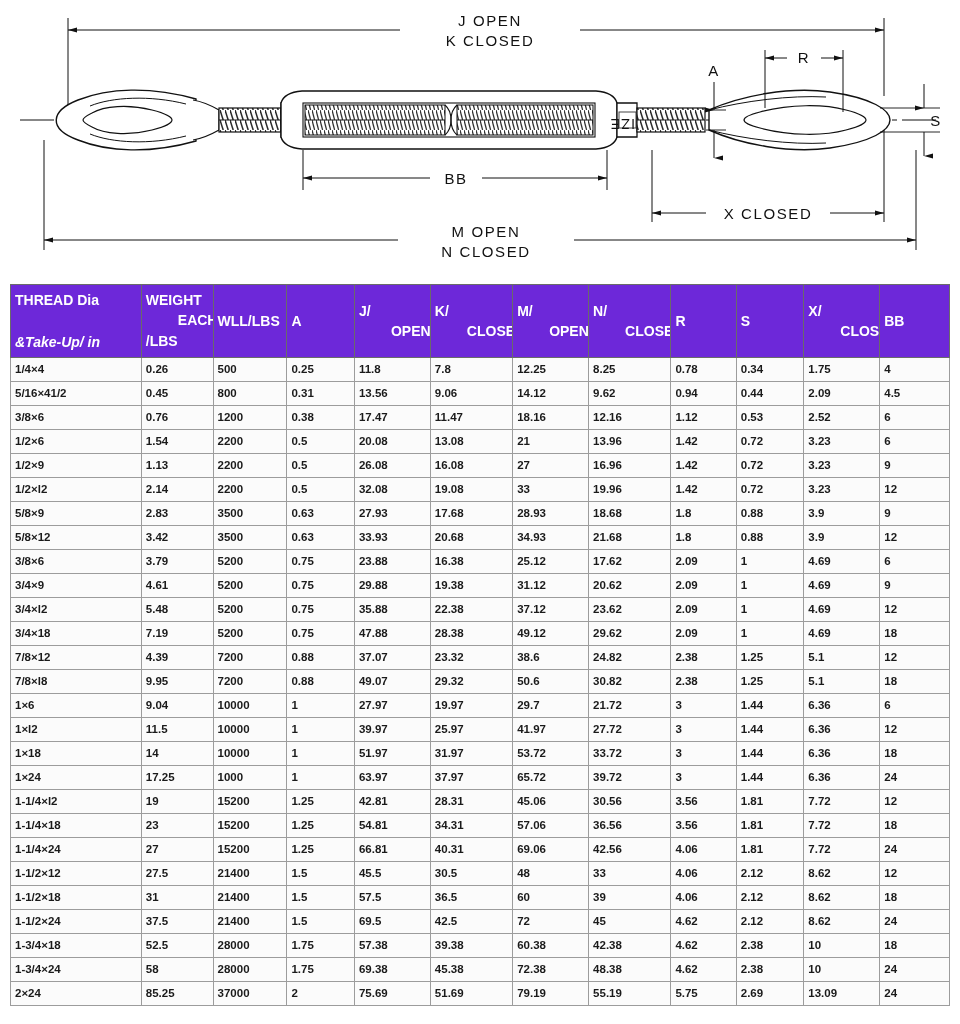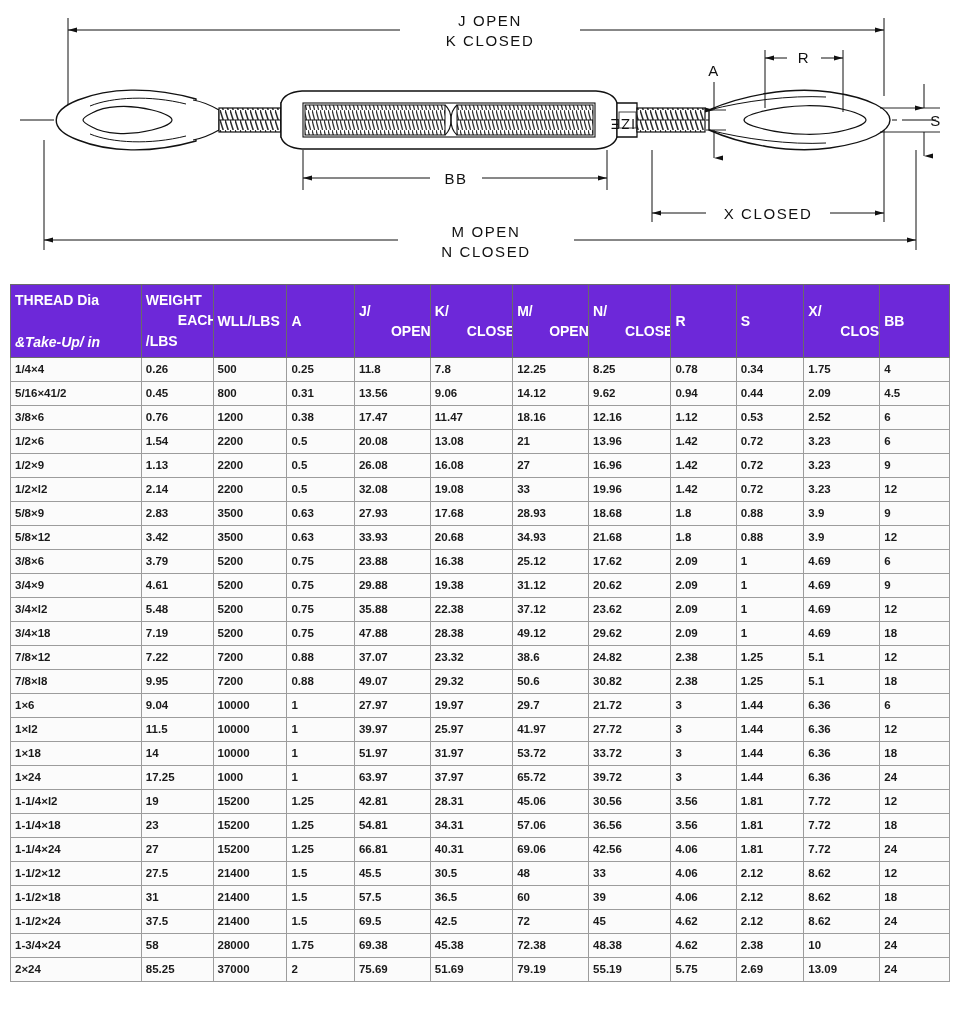--- a/index.html
+++ b/index.html
@@ -481,21 +481,21 @@
           <td>28.38</td>
           <td>49.12</td>
           <td>29.62</td>
           <td>2.09</td>
           <td>1</td>
           <td>4.69</td>
           <td>18</td>
         </tr>
         <tr>
           <td>7/8×12</td>
-          <td>7.22</td>
+          <td>4.39</td>
           <td>7200</td>
           <td>0.88</td>
           <td>37.07</td>
           <td>23.32</td>
           <td>38.6</td>
           <td>24.82</td>
           <td>2.38</td>
           <td>1.25</td>
           <td>5.1</td>
           <td>12</td>
@@ -648,20 +648,34 @@
           <td>69.5</td>
           <td>42.5</td>
           <td>72</td>
           <td>45</td>
           <td>4.62</td>
           <td>2.12</td>
           <td>8.62</td>
           <td>24</td>
         </tr>
         <tr>
+          <td>1-3/4×18</td>
+          <td>52.5</td>
+          <td>28000</td>
+          <td>1.75</td>
+          <td>57.38</td>
+          <td>39.38</td>
+          <td>60.38</td>
+          <td>42.38</td>
+          <td>4.62</td>
+          <td>2.38</td>
+          <td>10</td>
+          <td>18</td>
+        </tr>
+        <tr>
           <td>1-3/4×24</td>
           <td>58</td>
           <td>28000</td>
           <td>1.75</td>
           <td>69.38</td>
           <td>45.38</td>
           <td>72.38</td>
           <td>48.38</td>
           <td>4.62</td>
           <td>2.38</td>

